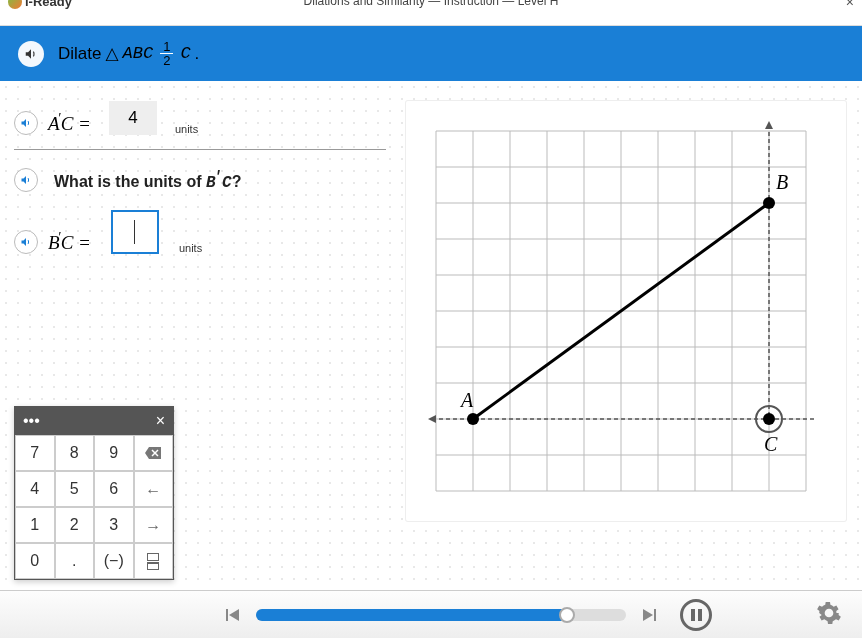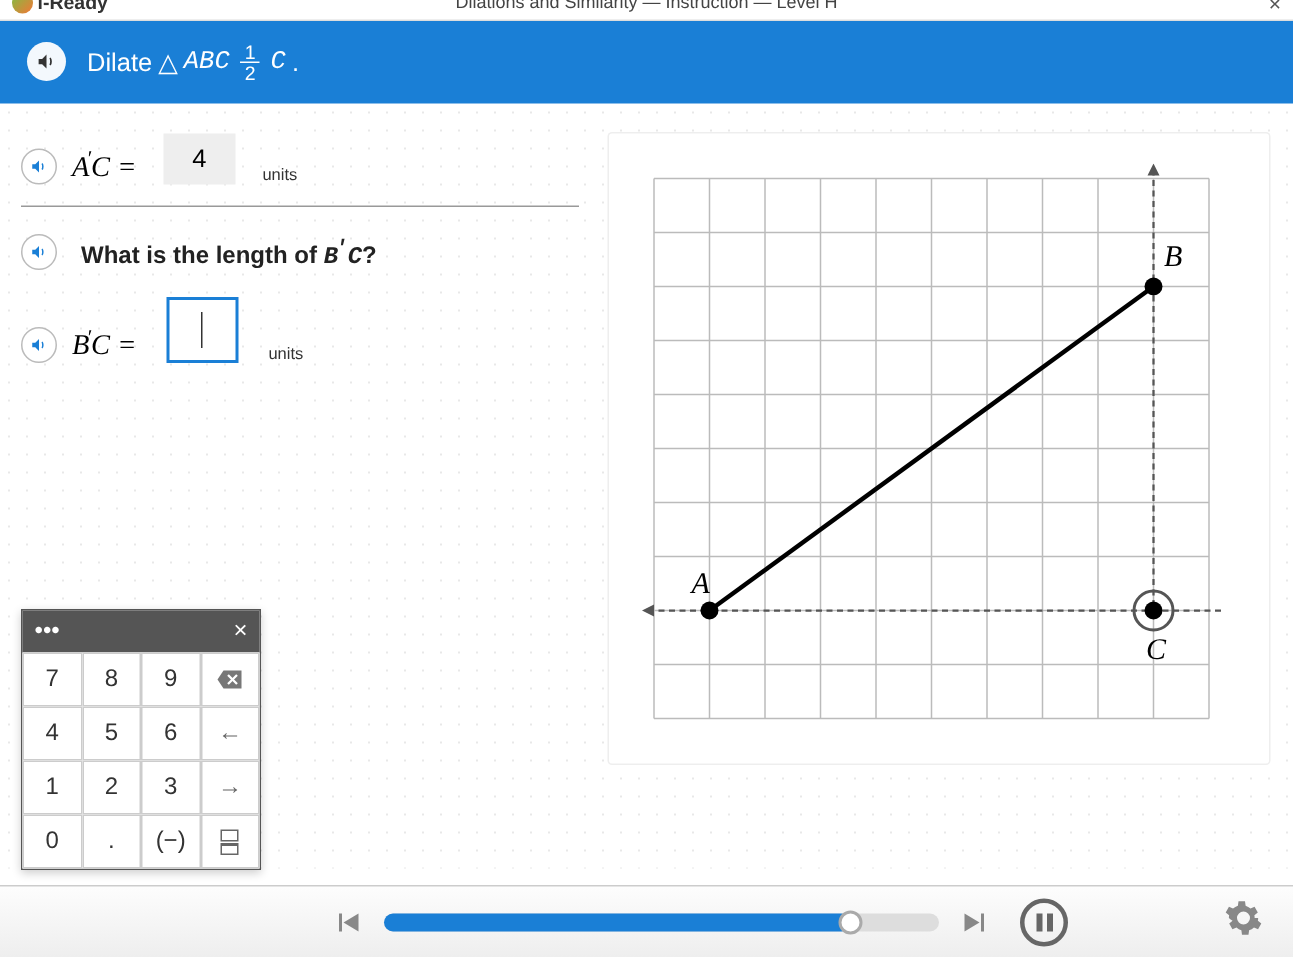--- a/index.html
+++ b/index.html
@@ -1,22 +1,22 @@
 <!DOCTYPE html>
 <html><head>
 <meta charset="utf-8">
 <style>
   * { box-sizing: border-box; margin: 0; padding: 0; }
   body { font-family: Arial, sans-serif; background: #fff; width: 862px; height: 638px; overflow: hidden; position: relative; }
-  .topbar { height: 14px; background: #fff; border-bottom: 1px solid #ddd; display: flex; align-items: center; padding: 0 8px; font-size: 12px; color: #333; }
+  .topbar { height: 26px; background: #fff; border-bottom: 1px solid #ddd; display: flex; align-items: center; padding: 0 8px; font-size: 12px; color: #333; }
   .topbar-left { display: flex; align-items: center; position: absolute; top: -6px; left: 8px; font-weight: 600; font-size: 13px;}
   .logo-dot { width: 14px; height: 14px; border-radius: 50%; background: linear-gradient(135deg,#7bc043,#f37736); margin-right: 3px;}
   .topbar-center { position: absolute; top: -6px; left: 50%; transform: translateX(-50%); font-size: 12px; color: #444;}
   .close-x { position: absolute; top: -6px; right: 8px; font-size: 14px; color: #555; cursor: pointer;}
-  .instruction-bar { background: #1a7fd6; color: #ffffff; padding: 14px 18px; display: flex; gap: 14px; }
+  .instruction-bar { background: #1a7fd6; color: #000000; padding: 14px 18px; display: flex; align-items: center; gap: 14px; }
   .audio-btn { width: 26px; height: 26px; border-radius: 50%; background: rgba(255,255,255,0.95); display: flex; align-items: center; justify-content: center; cursor: pointer; flex-shrink: 0;}
   .audio-btn svg { width: 14px; height: 14px; }
   .instruction-text { font-size: 17px; display: flex; align-items: center; gap: 4px; flex-wrap: wrap;}
   .math-it { font-family: Liberation Mono, monospace; font-style: italic; }
   .frac { display: inline-flex; flex-direction: column; align-items: center; font-size: 13px; line-height: 1; margin: 0 3px;}
   .frac .num { border-bottom: 1px solid #fff; padding: 0 3px;}
   .frac .den { padding: 0 3px;}
   .triangle { font-family: 'Times New Roman', serif;}
   .content { display: flex; padding: 20px 10px 0 10px; gap: 10px; background: radial-gradient(circle, #e8e8e8 1px, transparent 1px); background-size: 12px 12px; background-position: 0 0; height: 510px;}
   .left-panel { width: 380px; padding: 0 4px;}
@@ -101,21 +101,21 @@
     </div>
     <hr class="divider">
     <div class="qline">
       <div class="audio-small">
         <svg viewBox="0 0 24 24">
             <path fill="#1a7fd6" d="M3 9v6h4l5 5V4L7 9H3z"></path>
             <path fill="none" stroke="#1a7fd6" stroke-width="2" d="M16 8c1.5 1.5 1.5 6.5 0 8"></path>
           </svg>
       </div>
       <span class="question-text">
-        <span>What is the length of </span><span class="math-it">B</span><span class="prime math-it">′</span><span class="math-it">C</span><span>?</span>
+        <span>What is the units of </span><span class="math-it">B</span><span class="prime math-it">′</span><span class="math-it">C</span><span>?</span>
       </span>
     </div>
     <div class="qline" style="margin-top:18px">
       <div class="audio-small">
         <svg viewBox="0 0 24 24">
             <path fill="#1a7fd6" d="M3 9v6h4l5 5V4L7 9H3z"></path>
             <path fill="none" stroke="#1a7fd6" stroke-width="2" d="M16 8c1.5 1.5 1.5 6.5 0 8"></path>
           </svg>
       </div>
       <span class="math-eq"><span>B</span><span class="prime">′</span><span>C</span> =</span>

